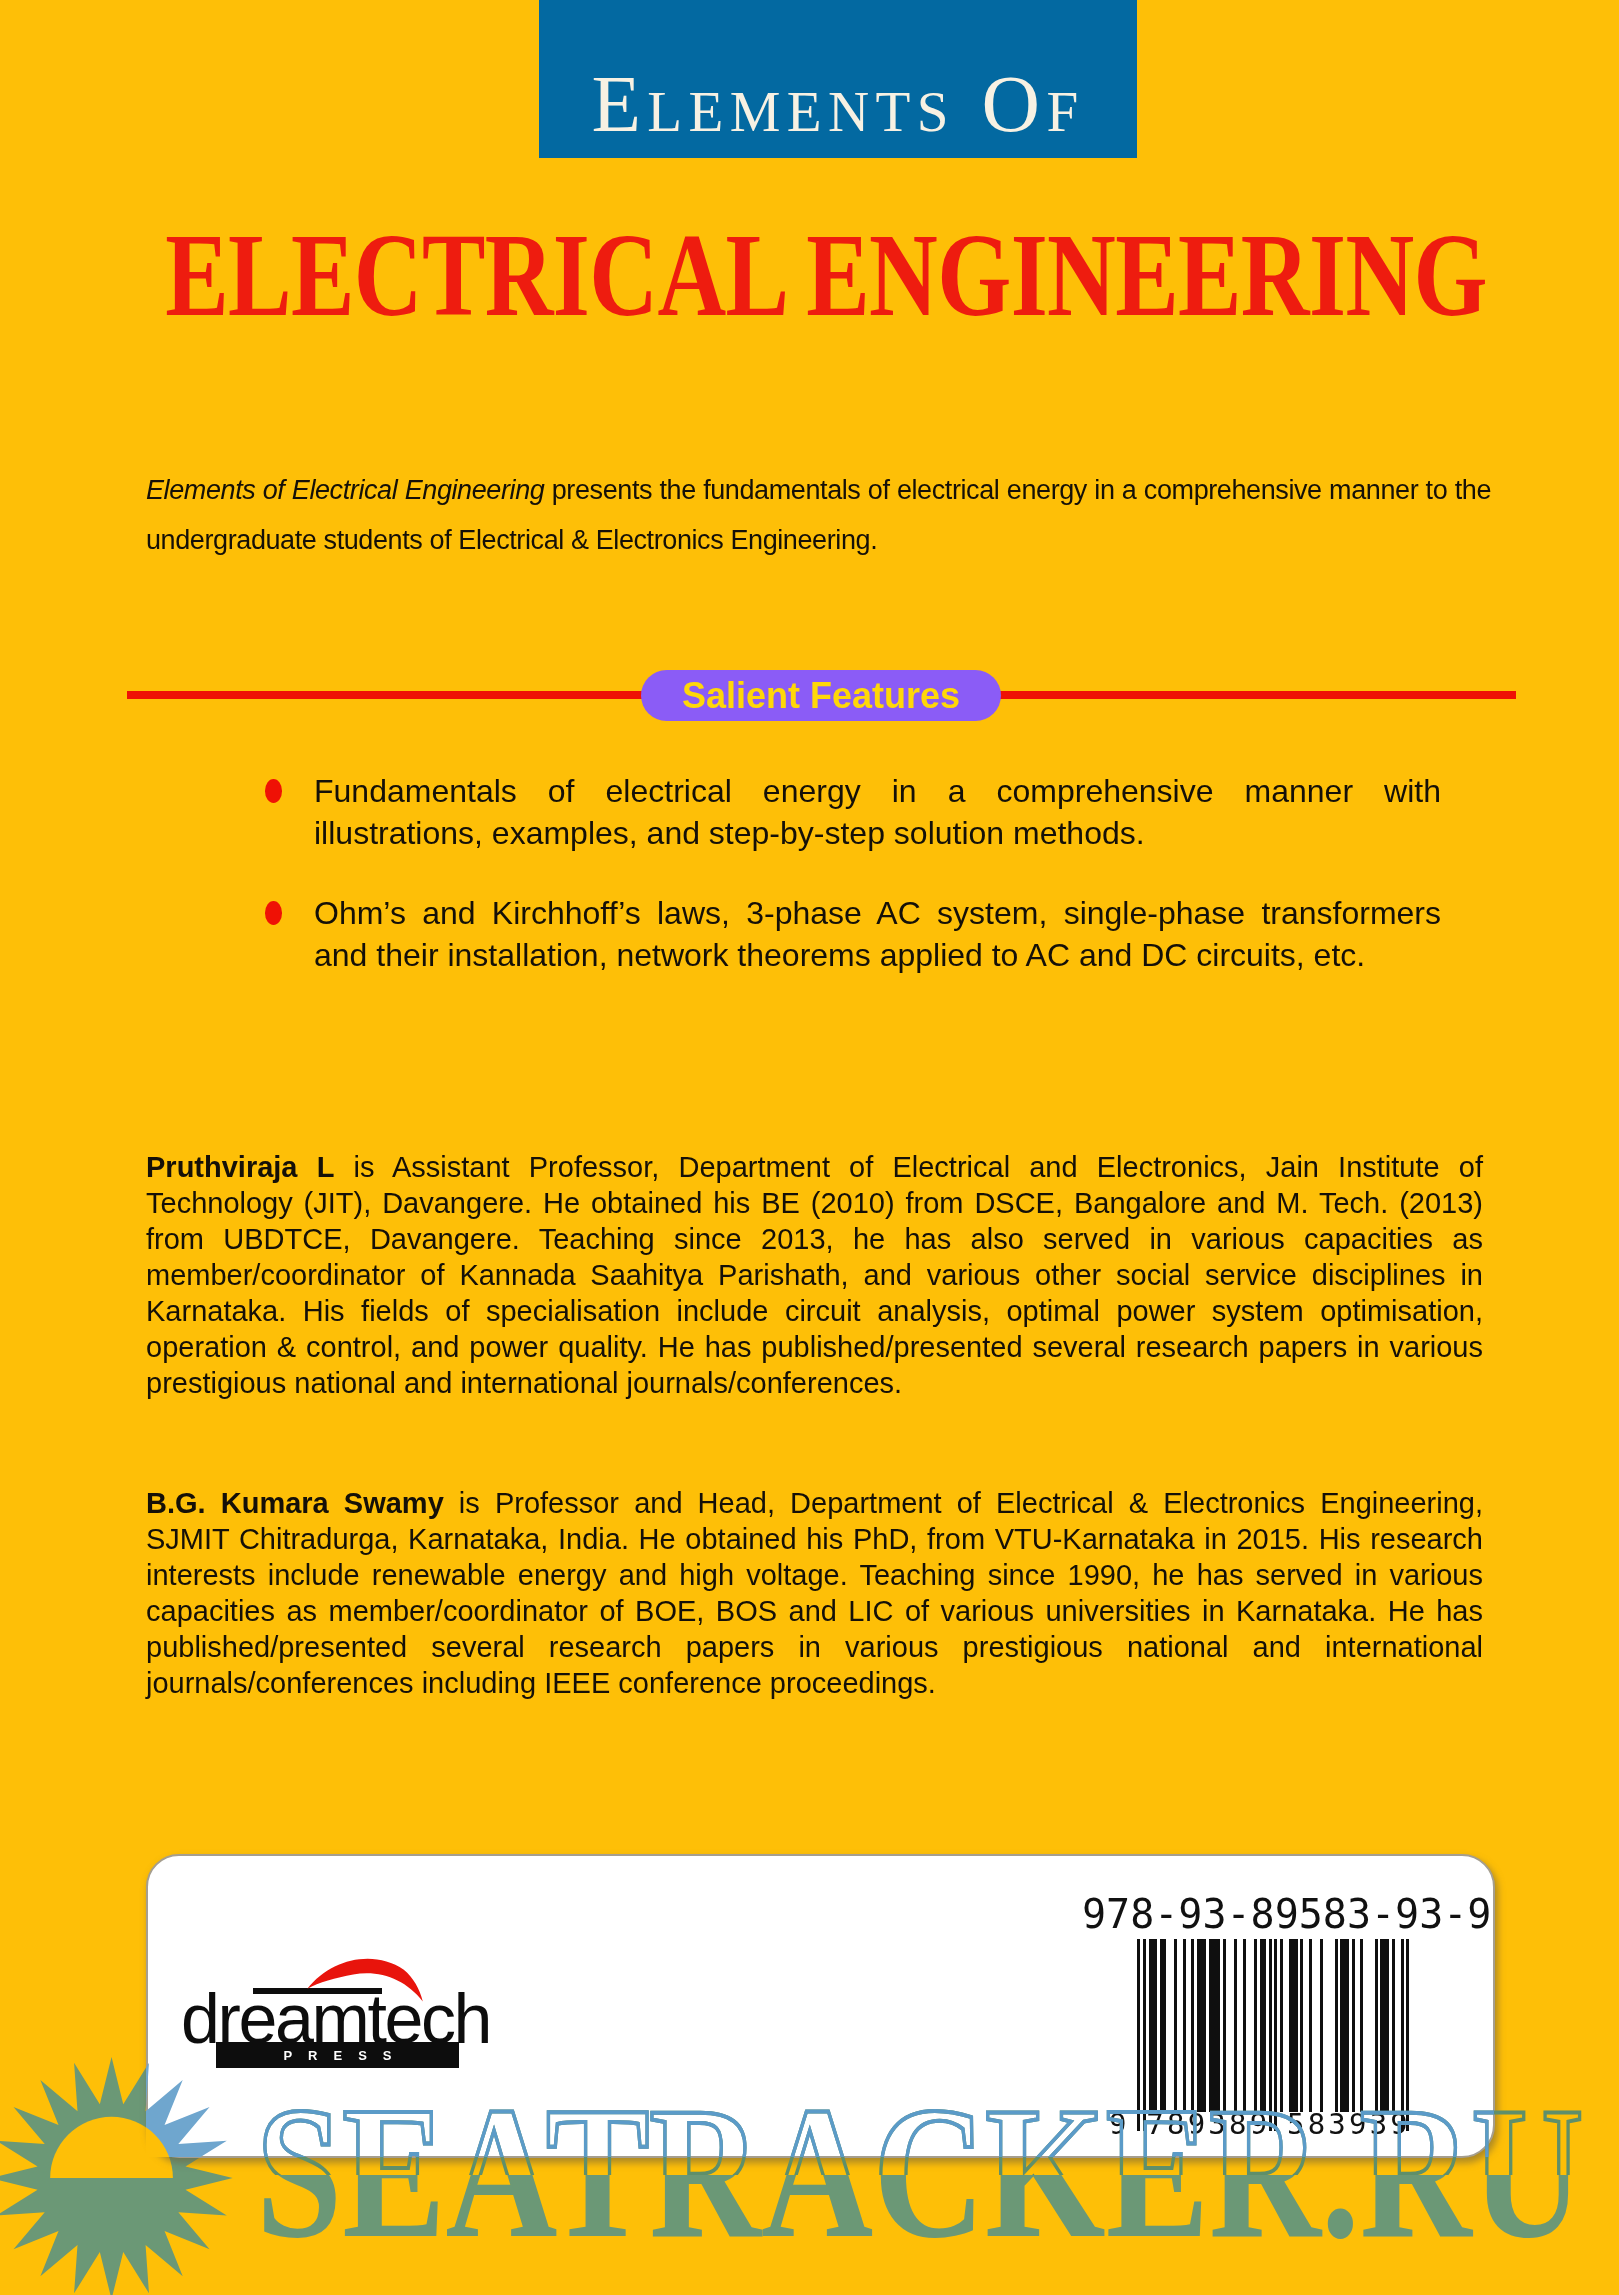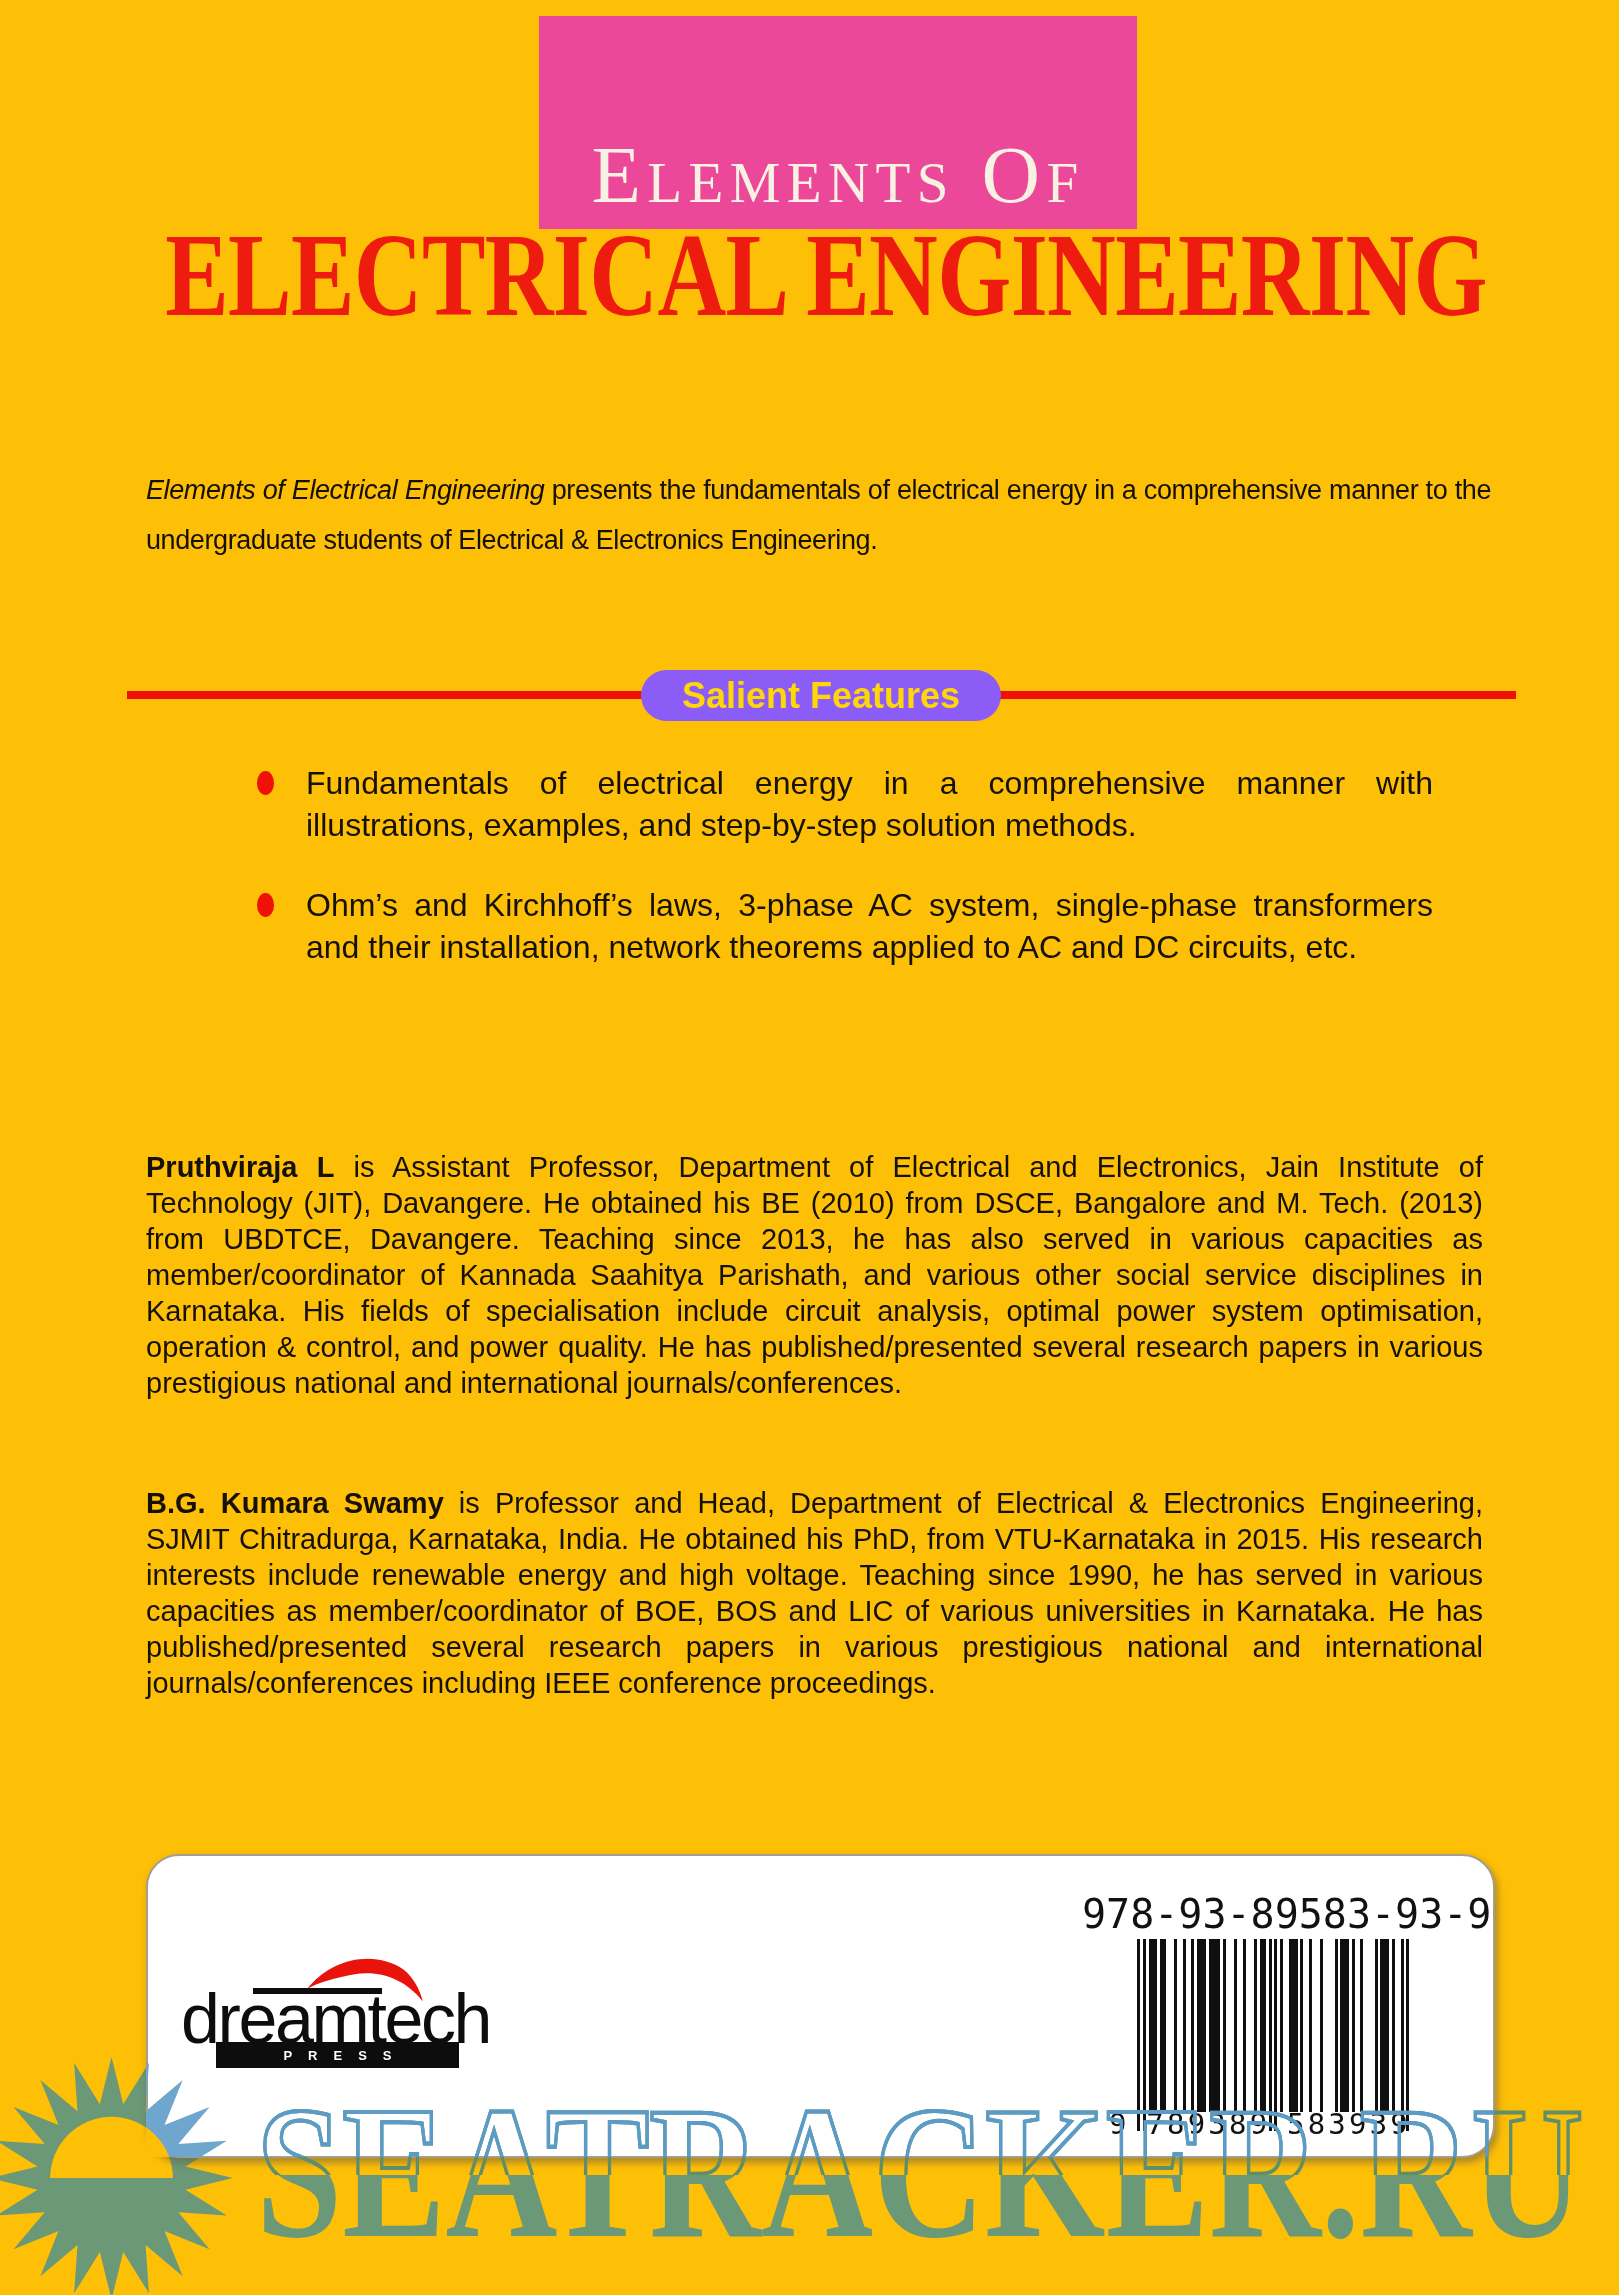--- a/index.html
+++ b/index.html
@@ -8,22 +8,22 @@
     width:1619px;height:2295px;
     background:#febf07;
     overflow:hidden;
     font-family:"Liberation Sans", sans-serif;
     color:#151008;
   }
   .layer{position:absolute;inset:0;pointer-events:none;}
 
   
   .series-box{
-    position:absolute;left:539px;top:16px;width:598px;height:213px;
-    background:#ec4899;
+    position:absolute;left:539px;top:0;width:598px;height:158px;
+    background:#0369a1;
     display:flex;align-items:flex-end;justify-content:center;
     padding-bottom:12.7px;box-sizing:border-box;
   }
   .series-box span{
     font-family:"Liberation Serif", serif;
     font-variant:small-caps;
     font-size:81px;line-height:1;
     letter-spacing:6.4px;
     color:#f7f1e3;
   }
@@ -58,21 +58,21 @@
   .sf-pill{
     position:absolute;left:641px;top:670px;width:360px;height:51px;
     background:#8b5cf6;border-radius:25.5px;
     display:flex;align-items:center;justify-content:center;
   }
   .sf-pill span{
     font-weight:bold;font-size:36px;color:#ffd708;letter-spacing:0;
   }
   .features{
     position:absolute;left:247px;top:754px;width:1178px;
-    list-style:none;margin:8px;padding:0;
+    list-style:none;margin:16px;padding:0;
   }
   .features li{
     position:relative;
     padding-left:51px;
     margin-bottom:38px;
     font-size:32px;line-height:42px;
     text-align:justify;
   }
   .features li::before{
     content:"";

